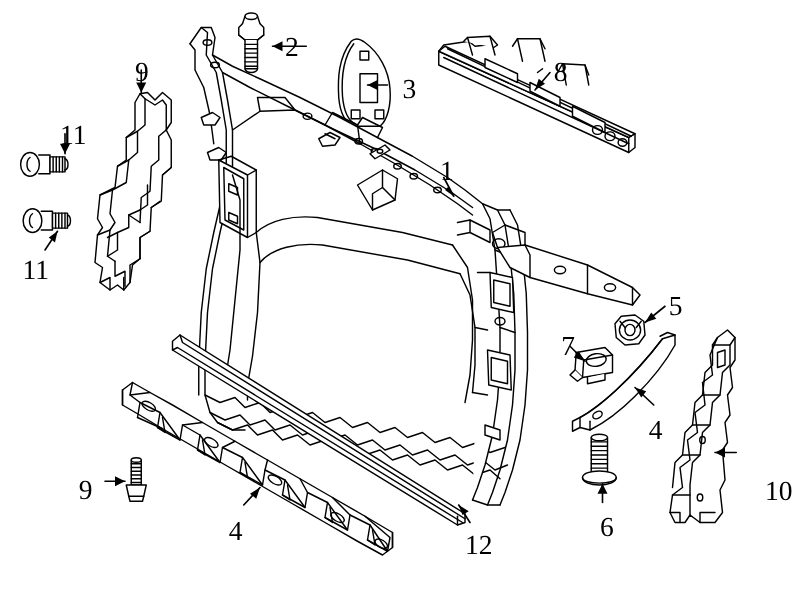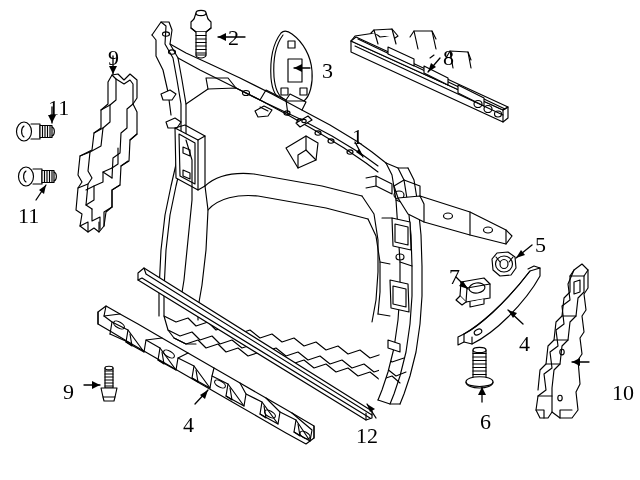--- a/index.html
+++ b/index.html
@@ -401,17 +401,17 @@
   <span class="callout" style="left:322px; top:60px;">3</span>
   <span class="callout" style="left:519px; top:333px;">4</span>
   <span class="callout" style="left:535px; top:234px;">5</span>
   <span class="callout" style="left:480px; top:411px;">6</span>
   <span class="callout" style="left:449px; top:266px;">7</span>
   <span class="callout" style="left:443px; top:47px;">8</span>
   <span class="callout" style="left:108px; top:47px;">9</span>
   <span class="callout" style="left:612px; top:358px;margin-top:24px;">10</span>
   <span class="callout" style="left:48px; top:97px;">11</span>
   <span class="callout" style="left:18px; top:205px;">11</span>
-  <span class="callout" style="left:356px; top:425px;">12</span>
+  <span class="callout" style="left:372px; top:425px;">12</span>
   <span class="callout" style="left:183px; top:414px;">4</span>
   <span class="callout" style="left:63px; top:381px;">9</span>
 
 </div>
 
 </body></html>

